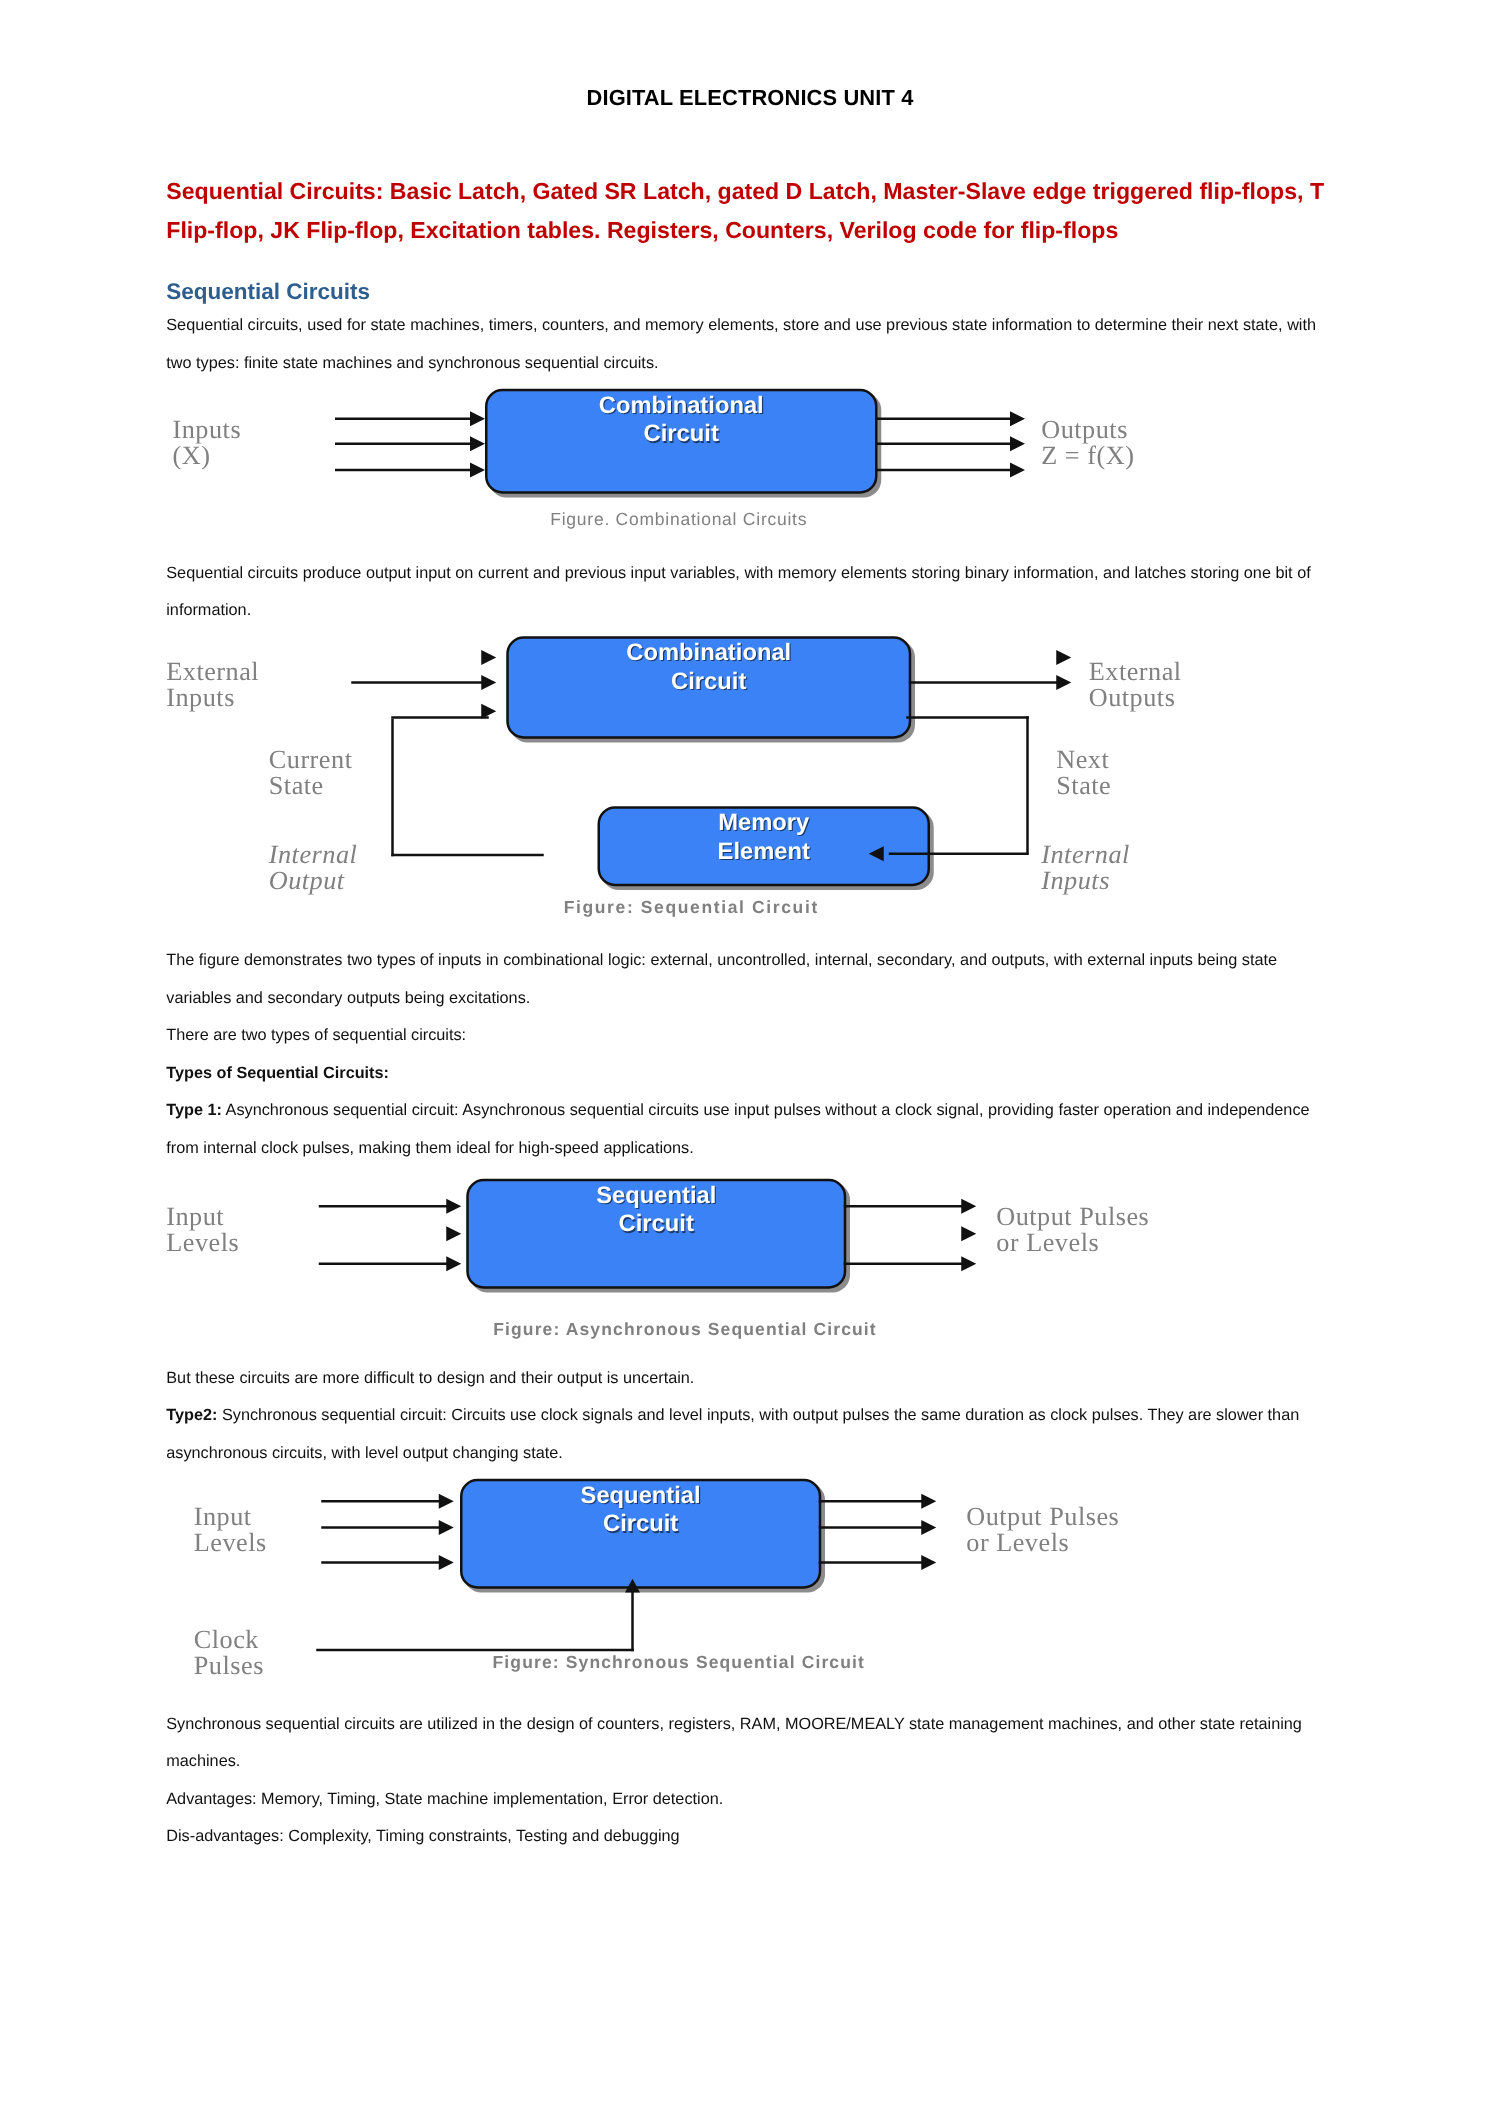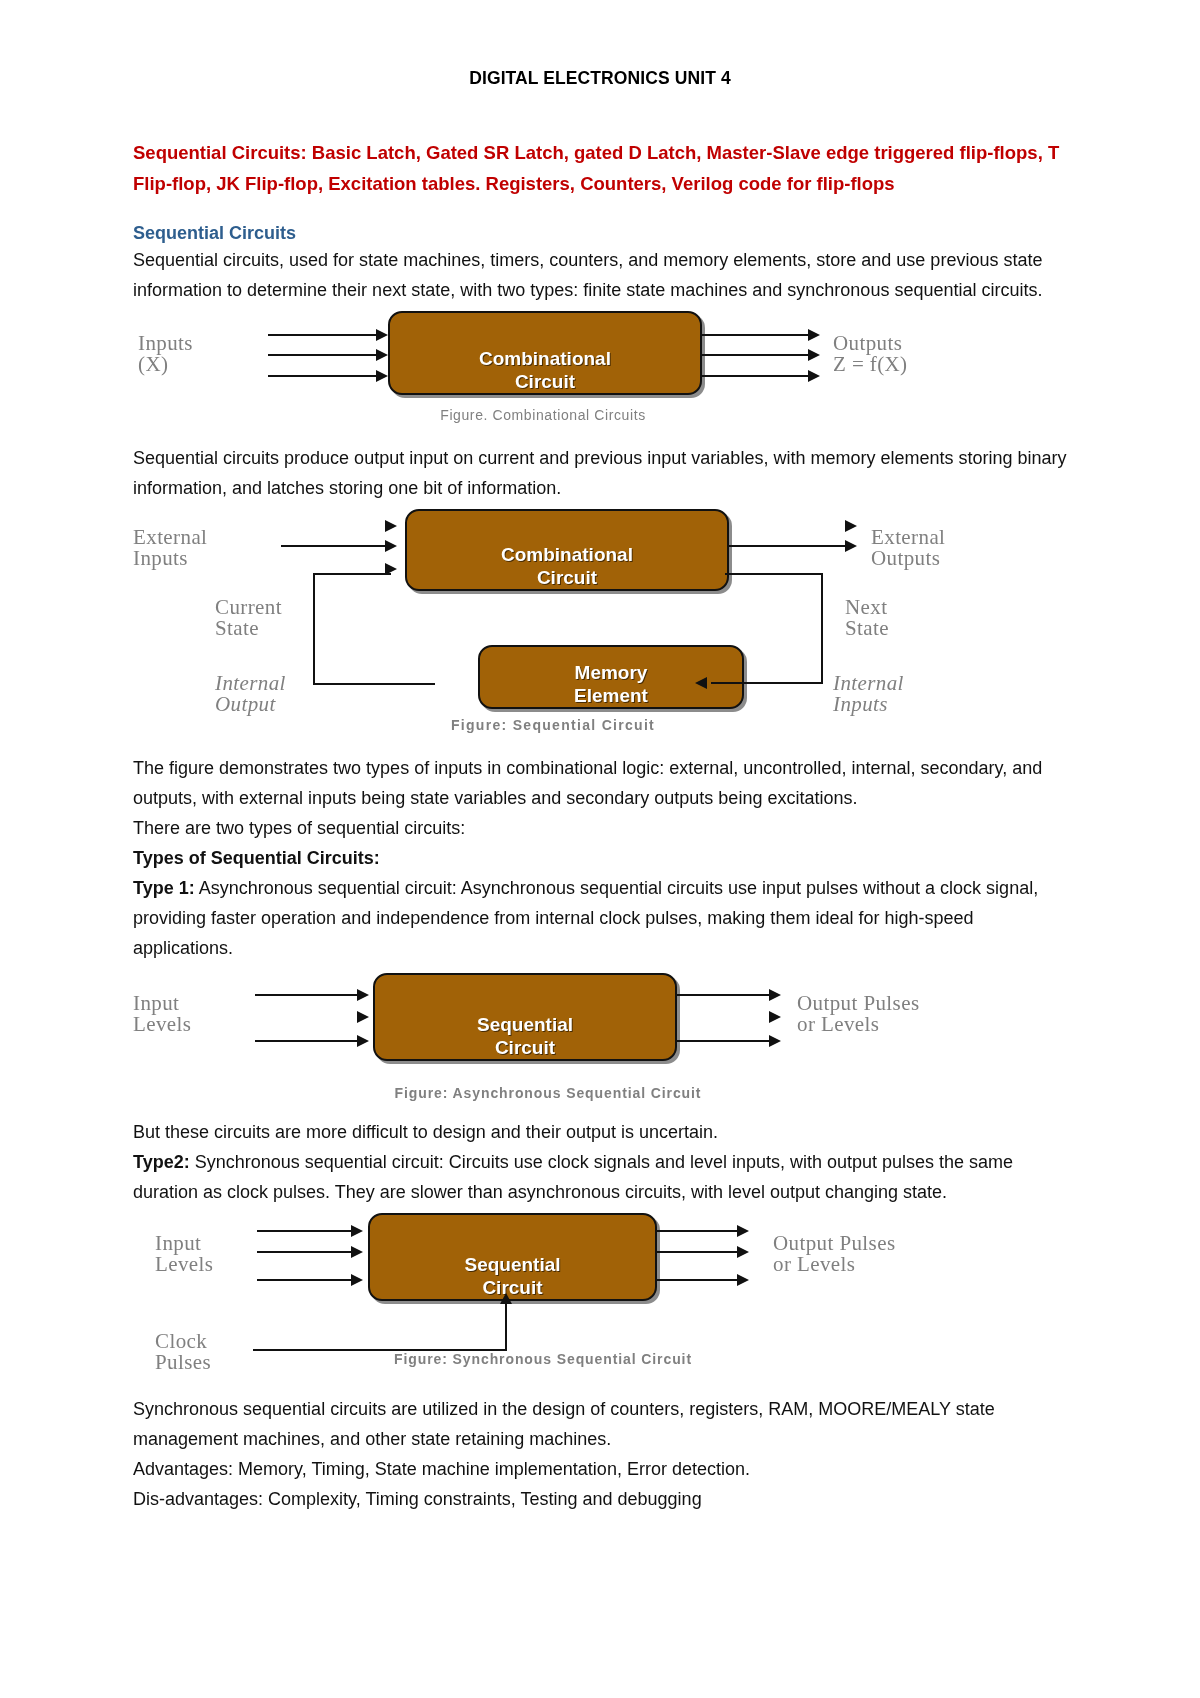--- a/index.html
+++ b/index.html
@@ -35,50 +35,50 @@
     margin-top:48px;
   }
   h2.section{
     color:#2E5E8E;
     font-weight:bold;
     font-size:18px;
     margin:22px 0 0 0;
     line-height:24px;
   }
   p.body{
-    font-size:18px;
+    font-size:13px;
     line-height:30px;
     margin:0;
     color:#111;
   }
   b.lead{font-weight:bold;}
 
   
   .figure{position:relative; width:934px;}
   .caption{
     color:#808080;
     font-size:14px;
     text-align:center;
     letter-spacing:.6px;
     font-family:"Liberation Sans", sans-serif;
   }
   .caption.wide{letter-spacing:1.3px;}
   .greenbox{
     position:absolute;
-    background:#a16207;
+    background:#3b82f6;
     border:2px solid #111;
     border-radius:14px;
     box-shadow:3px 3px 0 rgba(0,0,0,.45);
     color:#ffffff;
     font-weight:bold;
     font-size:19px;
     line-height:23px;
     text-align:center;
     display:flex;
-    align-items:flex-end;
+    align-items:flex-start;
     justify-content:center;
     text-shadow:1px 1px 0 rgba(0,0,0,.55);
   }
   .lbl{
     position:absolute;
     color:#808080;
     font-size:21px;
     line-height:21px;
     letter-spacing:.4px;
     white-space:pre-line;

